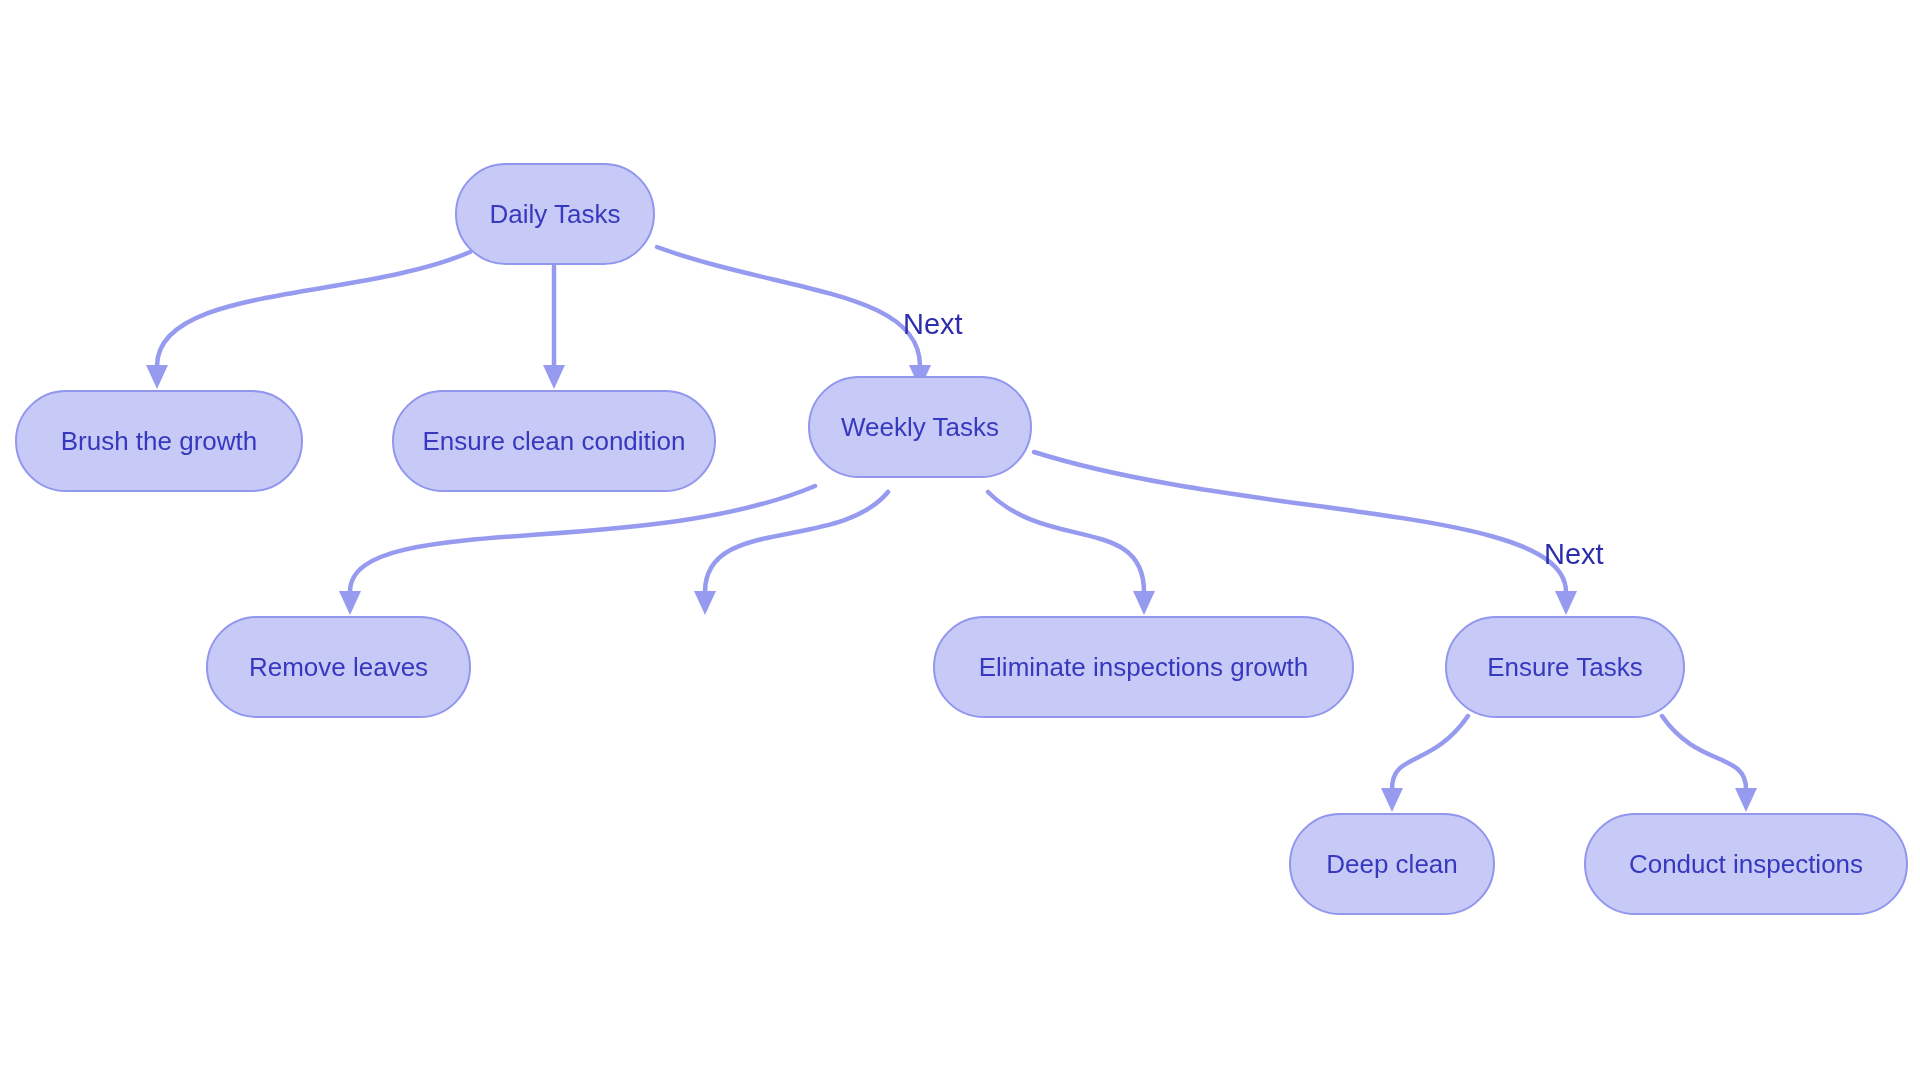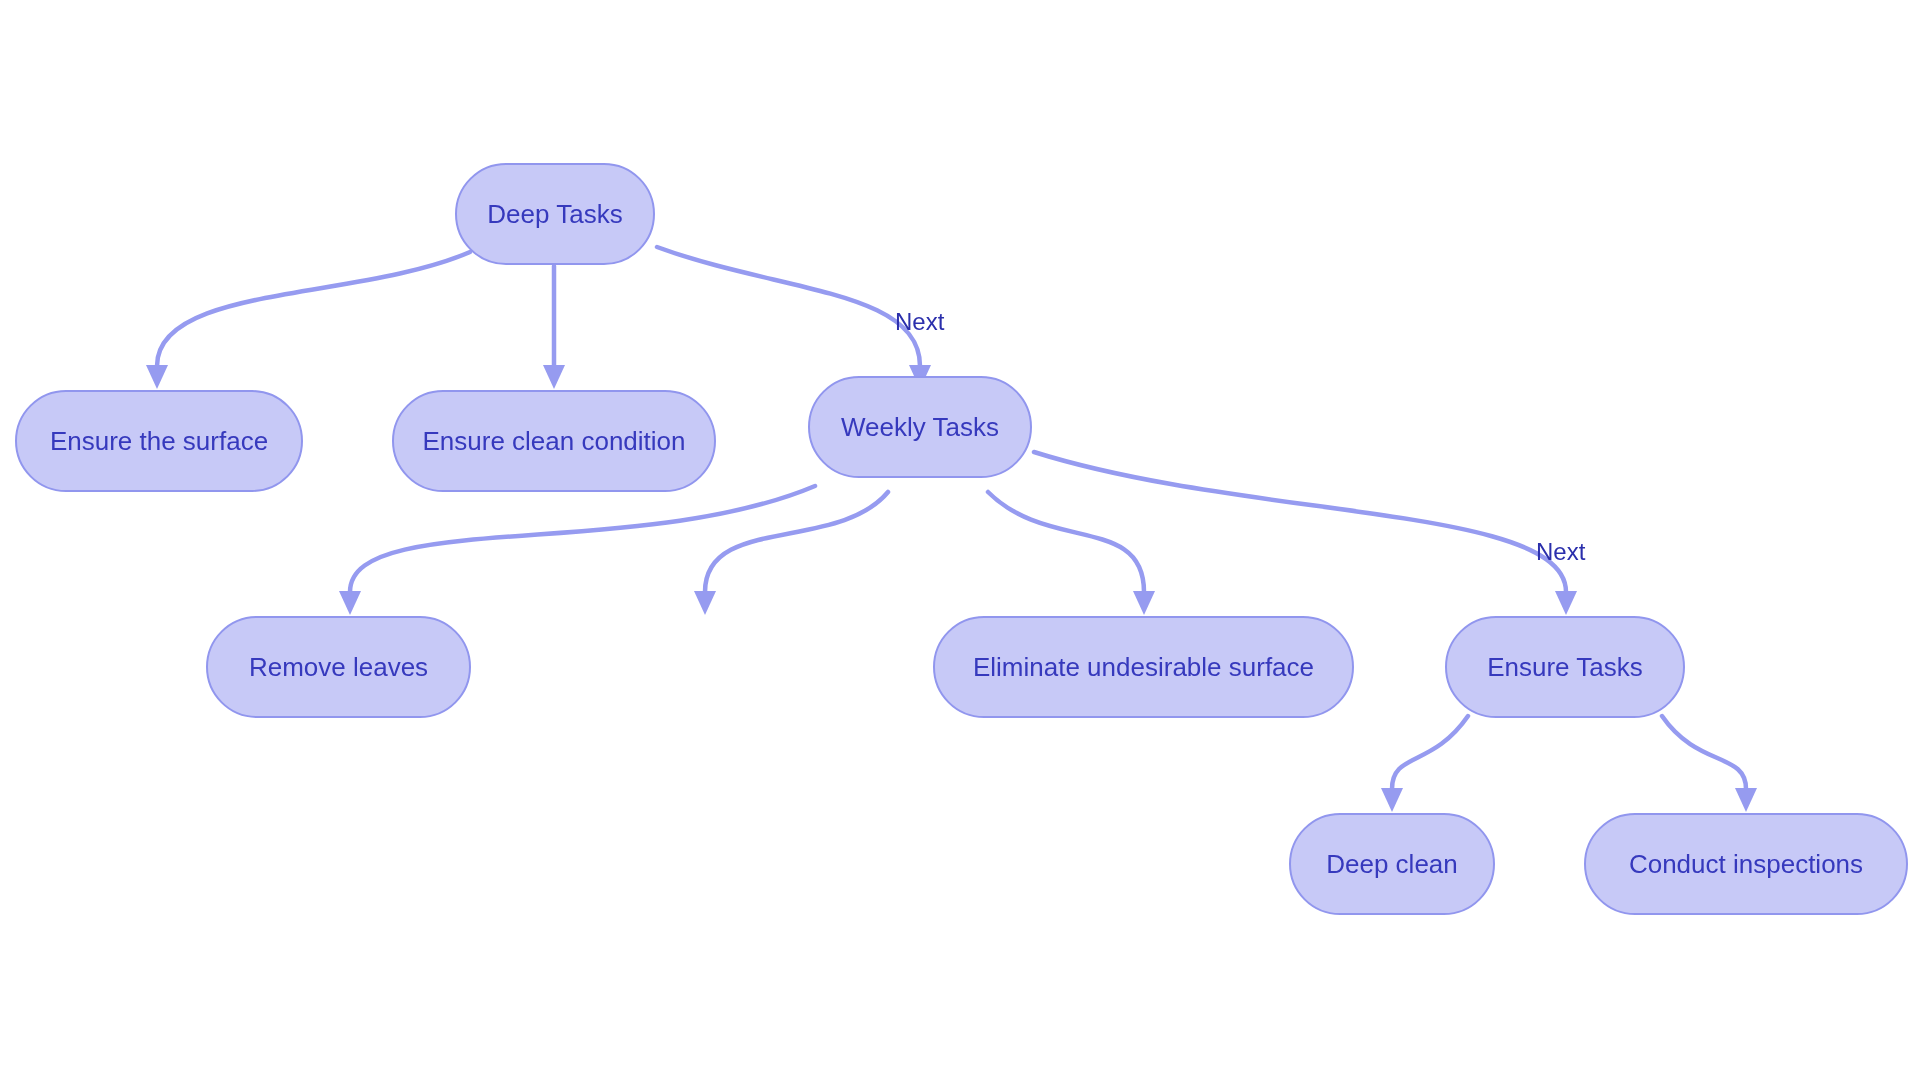--- a/index.html
+++ b/index.html
@@ -42,22 +42,23 @@
     display:flex;
     align-items:center;
     justify-content:center;
     color:var(--node-text);
     font-size:26px;
     white-space:nowrap;
   }
   .edge-label{
     position:absolute;
     color:var(--edge-label-text);
-    font-size:24px;
+    font-size:29px;
     white-space:nowrap;
+    margin-left:8px;
   }
 </style>
 </head>
 <body>
 
 <div class="canvas">
 
   <svg class="edges-layer" width="1920" height="1083" viewBox="0 0 1920 1083" xmlns="http://www.w3.org/2000/svg">
     <defs>
       <marker id="arrow" viewBox="0 0 24 22" refX="1" refY="11" markerWidth="24" markerHeight="22" markerUnits="userSpaceOnUse" orient="auto">
@@ -69,32 +70,32 @@
     <path class="edge" d="M 554 266 L 554 366" marker-end="url(#arrow)"></path>
     <path class="edge" d="M 657 247 C 780 292, 920 290, 920 366" marker-end="url(#arrow)"></path>
     <path class="edge" d="M 815 486 C 640 560, 350 510, 350 592" marker-end="url(#arrow)"></path>
     <path class="edge" d="M 888 492 C 838 552, 705 515, 705 592" marker-end="url(#arrow)"></path>
     <path class="edge" d="M 988 492 C 1048 552, 1144 515, 1144 592" marker-end="url(#arrow)"></path>
     <path class="edge" d="M 1034 452 C 1250 520, 1566 505, 1566 592" marker-end="url(#arrow)"></path>
     <path class="edge" d="M 1468 716 C 1432 768, 1392 752, 1392 789" marker-end="url(#arrow)"></path>
     <path class="edge" d="M 1662 716 C 1698 768, 1746 752, 1746 789" marker-end="url(#arrow)"></path>
   </svg>
 
-  <div class="node" style="left:455px;top:163px;width:200px;">Deep Tasks</div>
+  <div class="node" style="left:455px;top:163px;width:200px;">Daily Tasks</div>
 
-  <div class="node" style="left:15px;top:390px;width:288px;">Ensure the surface</div>
+  <div class="node" style="left:15px;top:390px;width:288px;">Brush the growth</div>
 
   <div class="node" style="left:392px;top:390px;width:324px;">Ensure clean condition</div>
 
   <div class="node" style="left:808px;top:376px;width:224px;">Weekly Tasks</div>
 
   <div class="node" style="left:206px;top:616px;width:265px;">Remove leaves</div>
 
 
-  <div class="node" style="left:933px;top:616px;width:421px;">Eliminate undesirable surface</div>
+  <div class="node" style="left:933px;top:616px;width:421px;">Eliminate inspections growth</div>
 
   <div class="node" style="left:1445px;top:616px;width:240px;">Ensure Tasks</div>
 
   <div class="node" style="left:1289px;top:813px;width:206px;">Deep clean</div>
 
   <div class="node" style="left:1584px;top:813px;width:324px;">Conduct inspections</div>
 
   <div class="edge-label" style="left:895px;top:308px;">Next</div>
 
   <div class="edge-label" style="left:1536px;top:538px;">Next</div>

